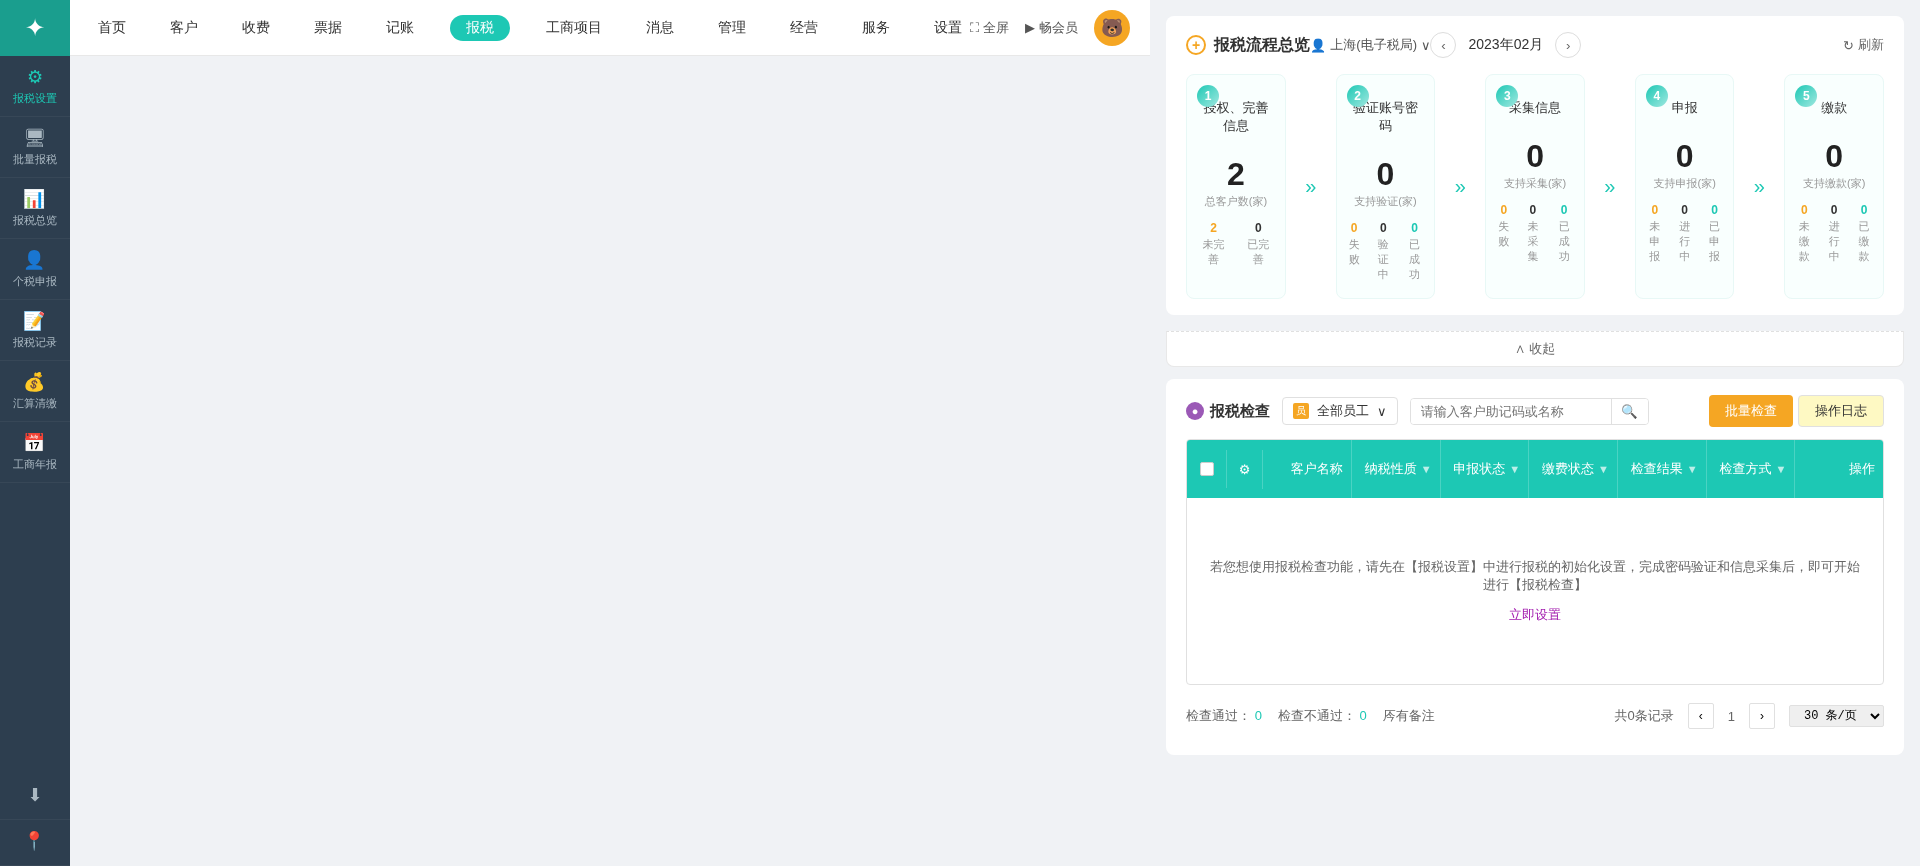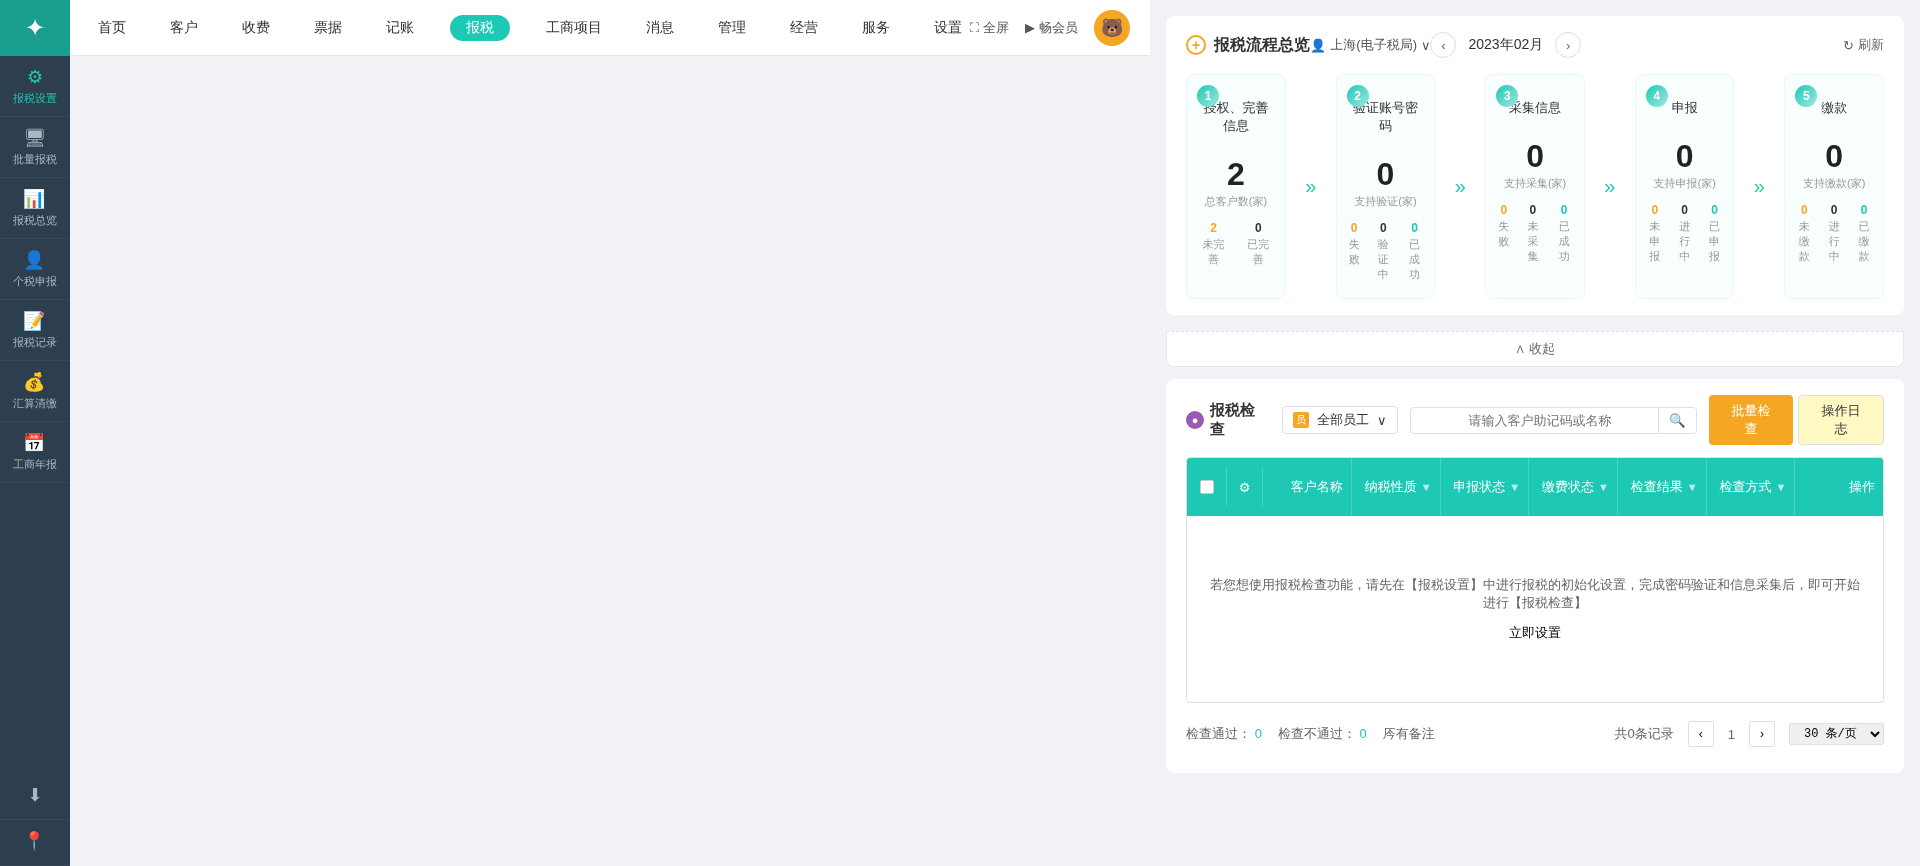--- a/index.html
+++ b/index.html
@@ -334,21 +334,20 @@
       border-radius: 4px;
       overflow: hidden;
     }
     .search-input {
       border: none;
       outline: none;
       padding: 5px 10px;
       font-size: 13px;
       color: #999;
       width: 200px;
-      margin-left: 48px;
     }
     .search-btn {
       background: #fff;
       border: none;
       border-left: 1px solid #e0e0e0;
       padding: 5px 10px;
       cursor: pointer;
       color: #666;
     }
     .check-actions {
@@ -418,21 +417,21 @@
     .th-filter-icon { font-size: 11px; color: rgba(255,255,255,0.7); }
 
     
     .table-empty {
       padding: 60px 20px;
       text-align: center;
       color: #666;
       font-size: 13px;
     }
     .table-empty-link {
-      color: #000000;
+      color: #a21caf;
       cursor: pointer;
       text-decoration: none;
       display: block;
       margin-top: 12px;
       text-align: center;
     }
 
     
     .table-footer {
       display: flex;

